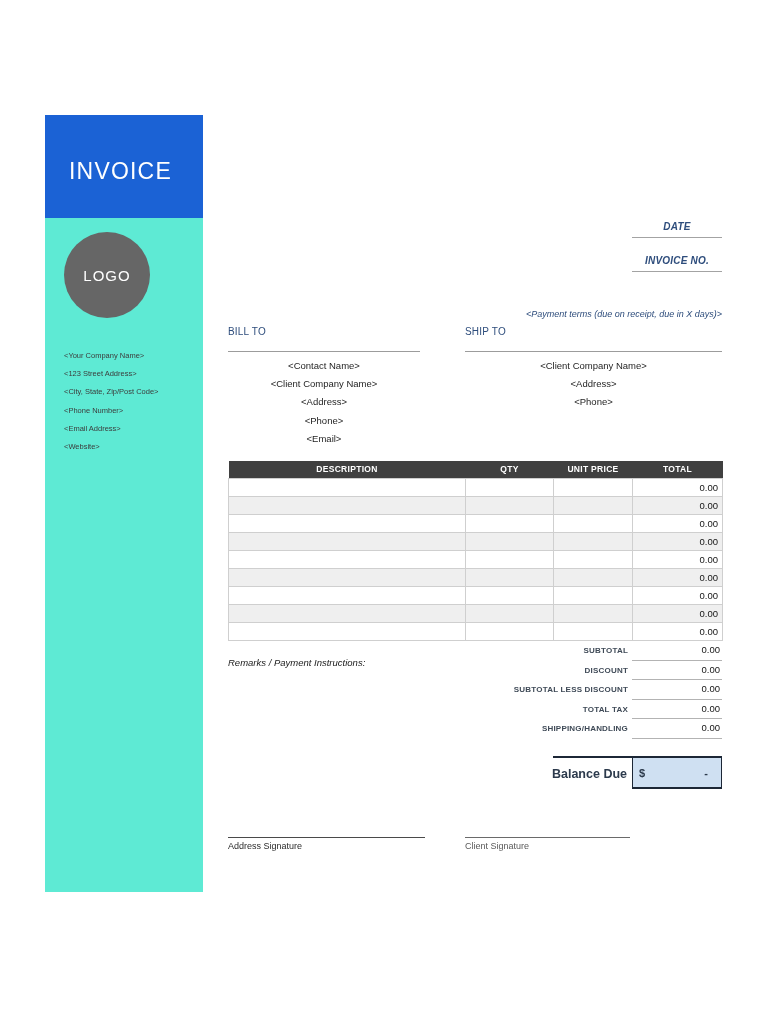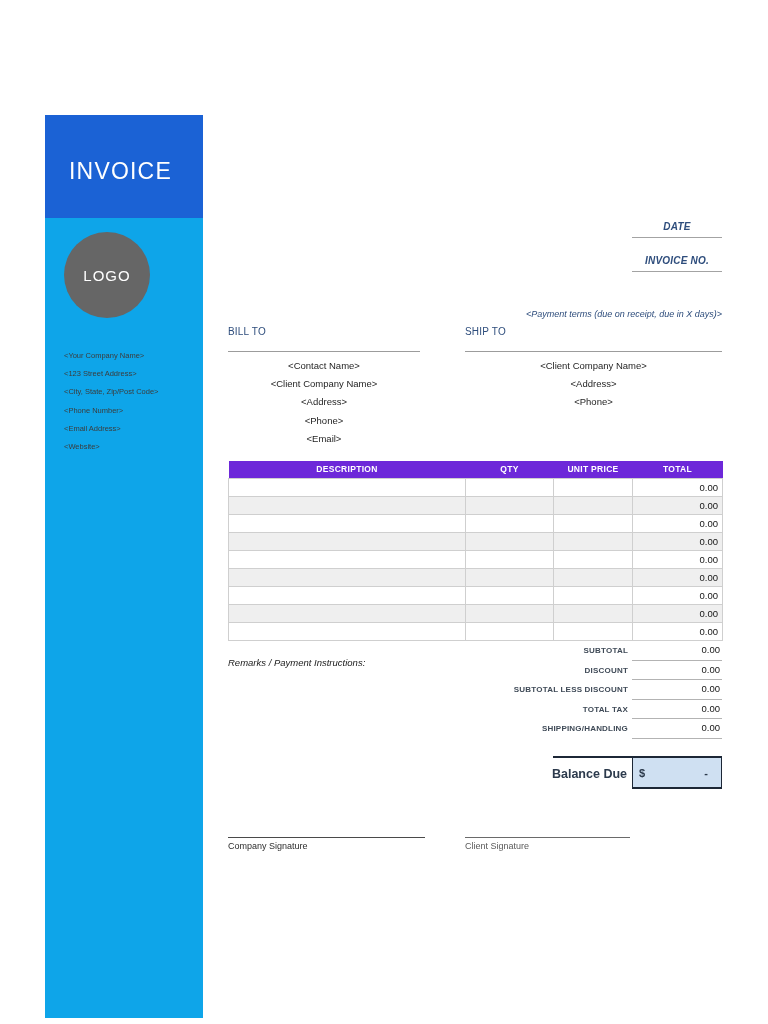--- a/index.html
+++ b/index.html
@@ -5,22 +5,22 @@
   * { margin:0; padding:0; box-sizing:border-box; }
   html,body { width:768px; height:1024px; background:#ffffff;
     font-family:"Liberation Sans", sans-serif; }
   .page { position:relative; width:768px; height:1024px; background:#ffffff; overflow:hidden; }
 
   
   .sidebar-hero { position:absolute; left:45px; top:115px; width:158px; height:103px;
     background:#1b62d5; }
   .invoice-title { padding:43px 0 0 24px; color:#ffffff; font-size:23px; font-weight:500;
     letter-spacing:1.2px; }
-  .sidebar-body { position:absolute; left:45px; top:218px; width:158px; height:800px;
-    background:#0ea5e9; }
+  .sidebar-body { position:absolute; left:45px; top:218px; width:158px; height:674px;
+    background:#5eead4; }
   .logo-circle { position:absolute; left:19px; top:14px; width:86px; height:86px;
     border-radius:50%; background:#666666; display:flex; align-items:center; justify-content:center; }
   .logo-text { color:#ffffff; font-size:15px; letter-spacing:1px; }
   .company-items { position:absolute; left:19px; top:129px; width:130px; }
   .side-item { font-size:7.5px; color:#3c3c3c; line-height:18.2px; white-space:nowrap; }
 
   
   .meta-field { position:absolute; width:90px; text-align:center;
     border-bottom:1px solid #a3a3a3; padding-bottom:5px; }
   .meta-label { font-size:10px; font-weight:bold; color:#2e4d7c; letter-spacing:0.2px;font-style:italic; }
@@ -36,21 +36,21 @@
   .party-label { font-size:10px; font-weight:normal; color:#2e4d7c; letter-spacing:0.2px;
     padding-bottom:14px; border-bottom:1px solid #9c9c9c; }
   .party-lines { margin-top:5px; }
   .party-line { font-size:9.5px; color:#1f1f1f; line-height:18.2px; white-space:nowrap;text-align:center; }
 
   
   .items-table { position:absolute; left:228px; top:461px; width:494px;
     border-collapse:collapse; table-layout:fixed; }
   .items-table col.c-desc { width:237px; } .items-table col.c-qty { width:88px; }
   .items-table col.c-price { width:79px; } .items-table col.c-total { width:90px; }
-  .items-table th { background:#6d28d9; color:#ffffff; font-size:8.5px; font-weight:bold;
+  .items-table th { background:#404040; color:#ffffff; font-size:8.5px; font-weight:bold;
     letter-spacing:0.3px; height:17px; text-align:center; border:none; }
   .items-table td { height:18px; border:1px solid #cfcfcf; font-size:9.5px; color:#141414;
     padding:0 4px; }
   .items-table td.t-total { text-align:right; }
   .items-table tr:nth-child(even) td { background:#efefef; }
 
   
   .summary { position:absolute; left:400px; top:641px; width:322px; }
   .s-row { display:flex; height:19.5px; align-items:center; }
   .s-label { width:230px; text-align:right; font-size:8px; font-weight:bold; color:#3f4a57;
@@ -232,20 +232,20 @@
   <div class="balance-row">
     <div class="balance-label">Balance Due</div>
     <div class="balance-cell">
       <span class="balance-currency">$</span>
       <span class="balance-value">-</span>
     </div>
   </div>
 
   <div class="sig" id="sig-company">
     <div class="sig-line"></div>
-    <div class="sig-label">Company Signature</div>
+    <div class="sig-label">Address Signature</div>
   </div>
   <div class="sig" id="sig-client">
     <div class="sig-line"></div>
     <div class="sig-label">Client Signature</div>
   </div>
 
 </div>
 
 </body></html>

